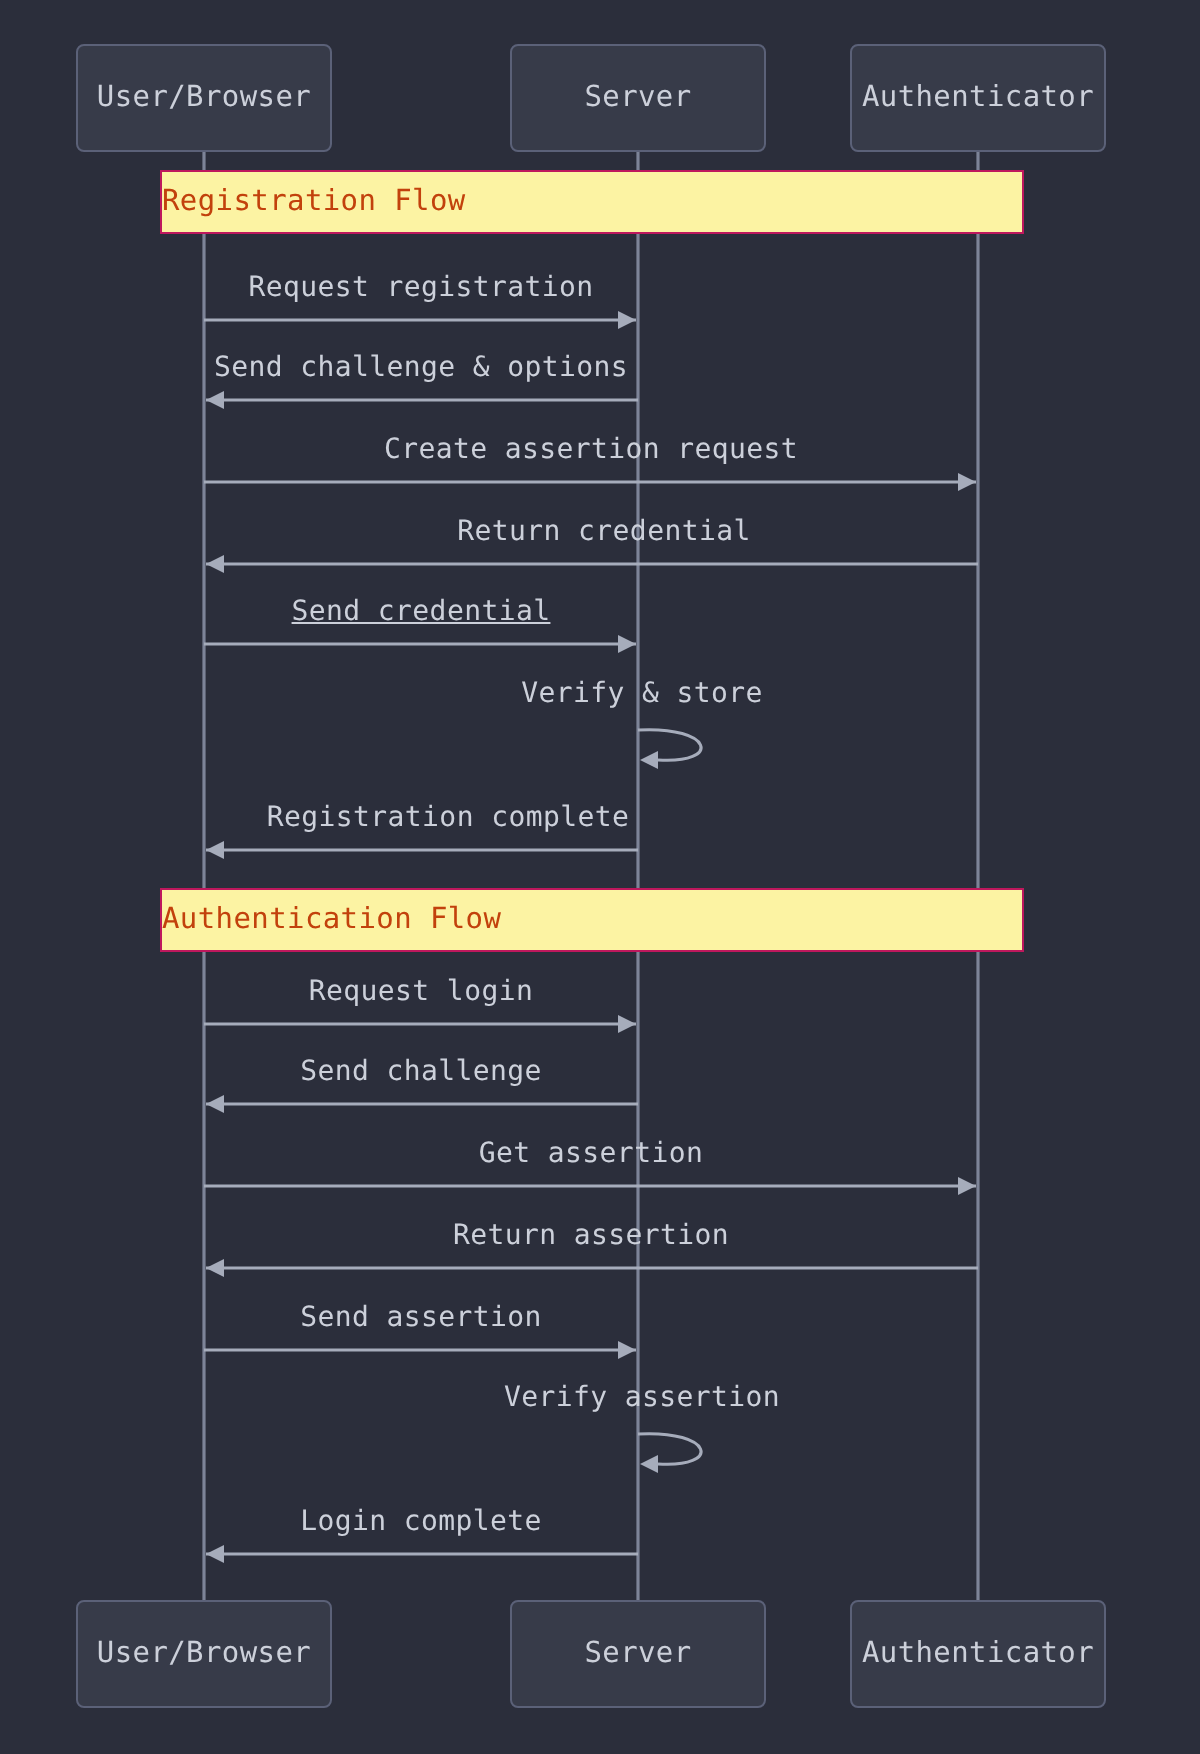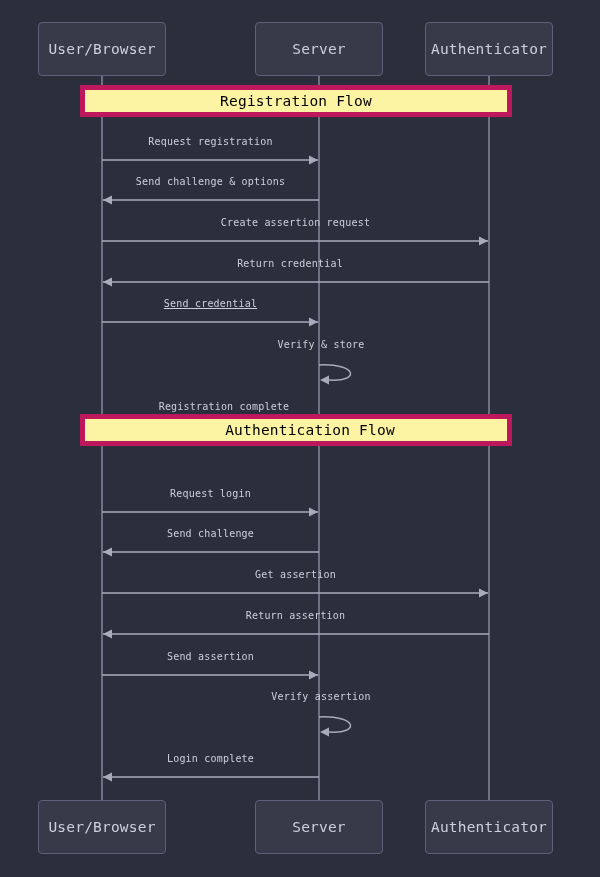--- a/index.html
+++ b/index.html
@@ -40,34 +40,34 @@
     white-space: nowrap;
   }
   
   .banner {
     position: absolute;
     box-sizing: border-box;
     left: 80px;
     width: 432px;
     height: 32px;
     background: #fcf3a3;
-    border: 5px solid #be185d;
+    border: 1px solid #be185d;
     display: flex;
     align-items: center;
-    justify-content: center;
-    color: #000000;
+    justify-content: flex-start;
+    color: #c2410c;
     font-size: 14.5px;
     letter-spacing: 0.2px;
     white-space: nowrap;
   }
   
   .msg-label {
     position: absolute;
     color: #ccd0da;
-    font-size: 10px;
+    font-size: 14px;
     letter-spacing: 0.2px;
     white-space: nowrap;
     transform: translateX(-50%);
     line-height: 1;
   }
 </style>
 </head>
 <body>
 
 <div id="canvas">
@@ -112,29 +112,29 @@
   <div class="participant" id="p-top-server" style="left: 255px; top: 22px; width: 128px;">
     <span>Server</span>
   </div>
   <div class="participant" id="p-top-auth" style="left: 425px; top: 22px; width: 128px;">
     <span>Authenticator</span>
   </div>
 
   <div class="banner" id="banner-registration" style="top: 85px;">
     <span>Registration Flow</span>
   </div>
-  <div class="banner" id="banner-authentication" style="top: 414px; padding-left: 28px;">
+  <div class="banner" id="banner-authentication" style="top: 444px;">
     <span>Authentication Flow</span>
   </div>
 
   <div id="msg-labels">
       <div class="msg-label" style="left: 210.5px; top: 137px;">Request registration</div>
       <div class="msg-label" style="left: 210.5px; top: 177px;">Send challenge &amp; options</div>
       <div class="msg-label" style="left: 295.5px; top: 218px;">Create assertion request</div>
-      <div class="msg-label" style="left: 290px; top: 259px;">Return credential</div>
+      <div class="msg-label" style="left: 302px; top: 259px;">Return credential</div>
       <div class="msg-label" style="left: 210.5px; top: 299px; text-decoration: underline;">Send credential</div>
       <div class="msg-label" style="left: 321px; top: 340px;">Verify &amp; store</div>
       <div class="msg-label" style="left: 224px; top: 402px;">Registration complete</div>
       <div class="msg-label" style="left: 210.5px; top: 489px;">Request login</div>
       <div class="msg-label" style="left: 210.5px; top: 529px;">Send challenge</div>
       <div class="msg-label" style="left: 295.5px; top: 570px;">Get assertion</div>
       <div class="msg-label" style="left: 295.5px; top: 611px;">Return assertion</div>
       <div class="msg-label" style="left: 210.5px; top: 652px;">Send assertion</div>
       <div class="msg-label" style="left: 321px; top: 692px;">Verify assertion</div>
       <div class="msg-label" style="left: 210.5px; top: 754px;">Login complete</div>

